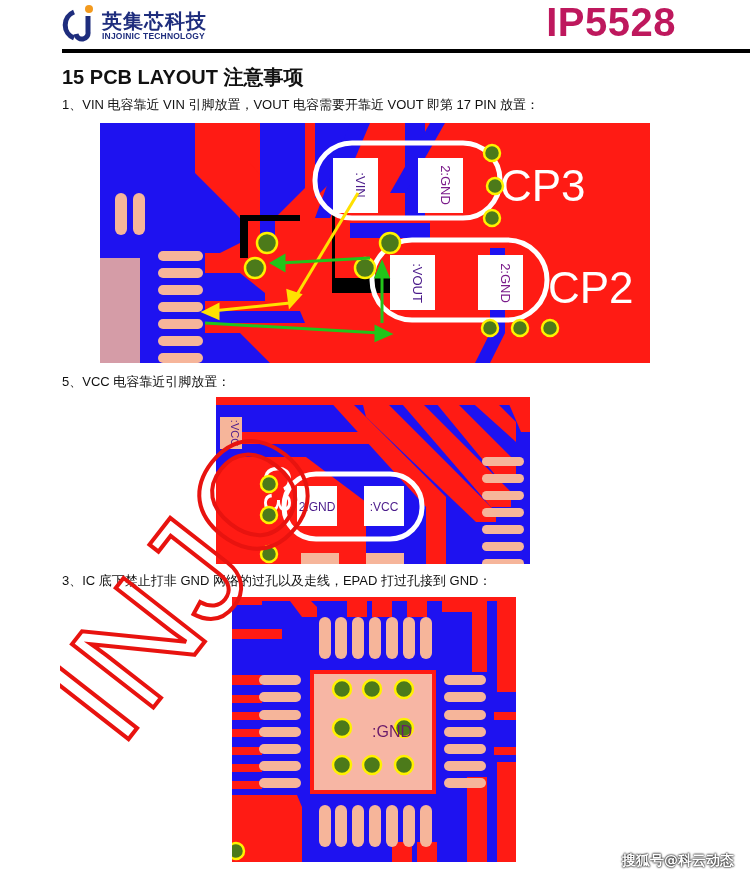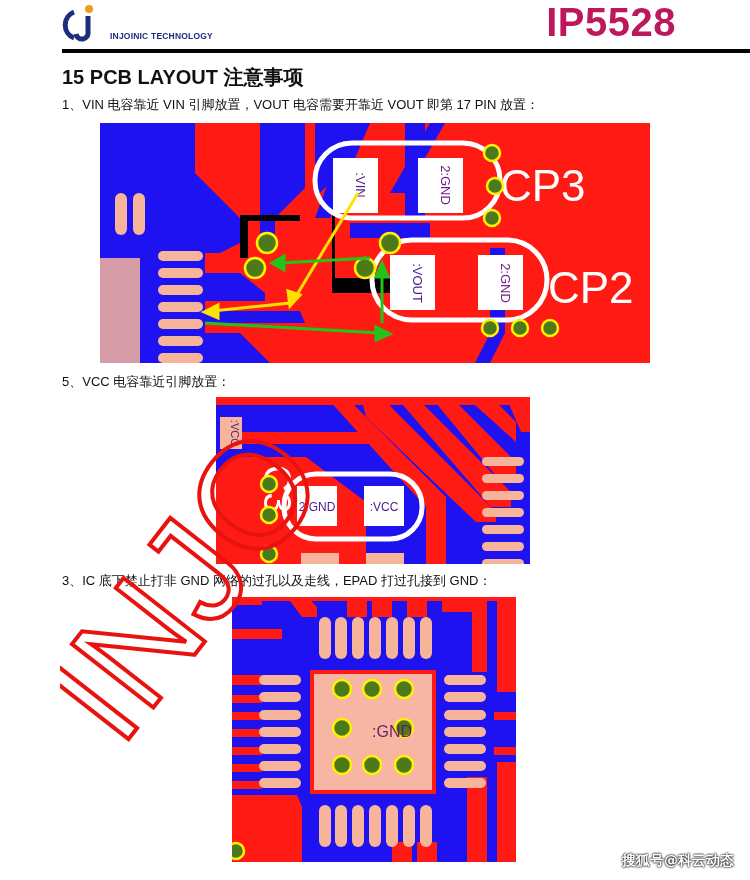--- a/index.html
+++ b/index.html
@@ -1,36 +1,37 @@
 <!DOCTYPE html>
 <html><head>
 <meta charset="utf-8">
 <style>
   html,body{margin:0;padding:0;background:#fff;}
   body{width:750px;height:880px;position:relative;overflow:hidden;font-family:"Liberation Sans","DejaVu Sans",sans-serif;color:#111;}
   .abs{position:absolute;}
   .logo-cn{font-family:"DejaVu Sans",sans-serif;font-weight:bold;color:#1e2d7d;font-size:20px;letter-spacing:1px;}
-  .logo-en{font-weight:bold;color:#1e2d7d;font-size:8.5px;letter-spacing:0.2px;margin-left:8px;}
+  .logo-en{font-weight:bold;color:#1e2d7d;font-size:8.5px;letter-spacing:0.2px;}
   .part{font-family:"Liberation Sans",sans-serif;font-weight:bold;font-size:40px;color:#be185d;letter-spacing:0.5px;}
   .rule{background:#000;}
   .h2{font-weight:bold;font-size:20px;}
   .p{font-size:13px;}
   .pcb{overflow:hidden;}
   svg text{font-family:"Liberation Sans","DejaVu Sans",sans-serif;}
   .foot{font-family:"DejaVu Sans",sans-serif;font-size:14px;color:#fff;text-shadow:0 0 2px #000,0 0 2px #000;font-weight:bold;}
 </style>
 </head>
 <body>
 
 <div class="abs" style="left:62px;top:4px;width:140px;height:38px;">
   <svg width="40" height="38" class="abs" style="left:0;top:0">
     <path d="M12 8 A14 14 0 0 0 12 34" stroke="#1e2d7d" stroke-width="5" fill="none"></path>
     <path d="M26 12 L26 28 A6 6 0 0 1 14 30" stroke="#1e2d7d" stroke-width="5" fill="none"></path>
     <circle cx="27" cy="5" r="4" fill="#f39a1e"></circle>
   </svg>
+  <div class="abs logo-cn" style="left:40px;top:4px;white-space:nowrap;">英集芯科技</div>
   <div class="abs logo-en" style="left:40px;top:27px;white-space:nowrap;">INJOINIC TECHNOLOGY</div>
 </div>
 <div class="abs part" style="right:74px;top:0px;">IP5528</div>
 <div class="abs rule" style="left:62px;top:49px;width:688px;height:4px;"></div>
 
 <div class="abs h2" style="left:62px;top:64px;">15 PCB LAYOUT 注意事项</div>
 <div class="abs p" style="left:62px;top:96px;">1、VIN 电容靠近 VIN 引脚放置，VOUT 电容需要开靠近 VOUT 即第 17 PIN 放置：</div>
 <div class="abs p" style="left:62px;top:373px;">5、VCC 电容靠近引脚放置：</div>
 <div class="abs p" style="left:62px;top:572px;">3、IC 底下禁止打非 GND 网络的过孔以及走线，EPAD 打过孔接到 GND：</div>
 

